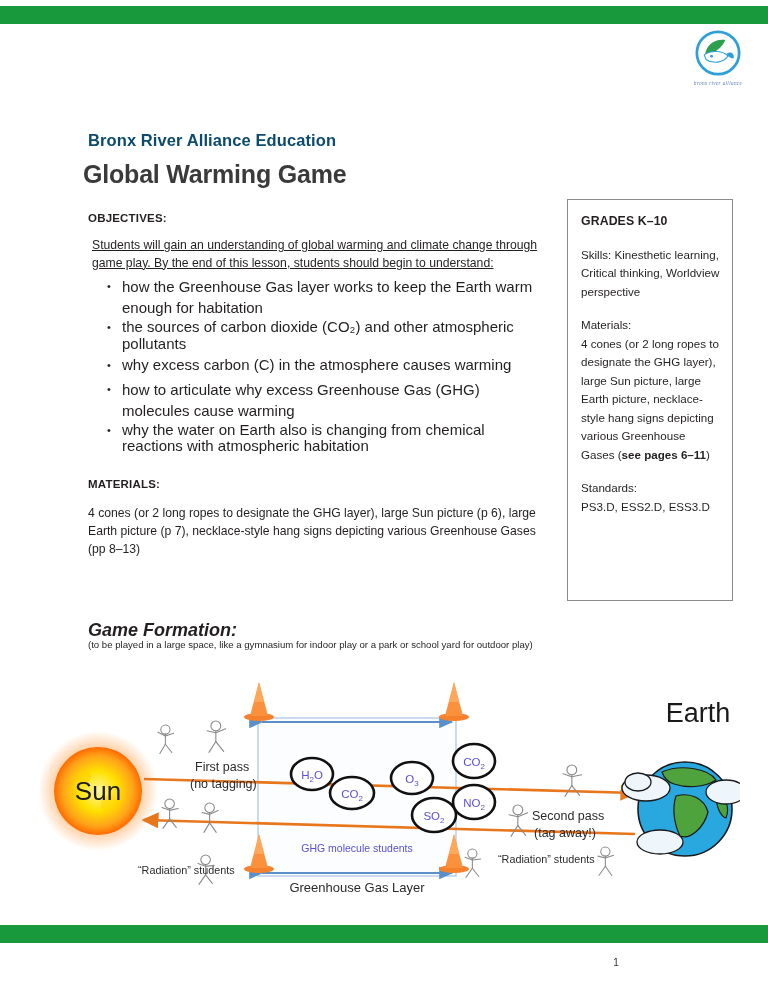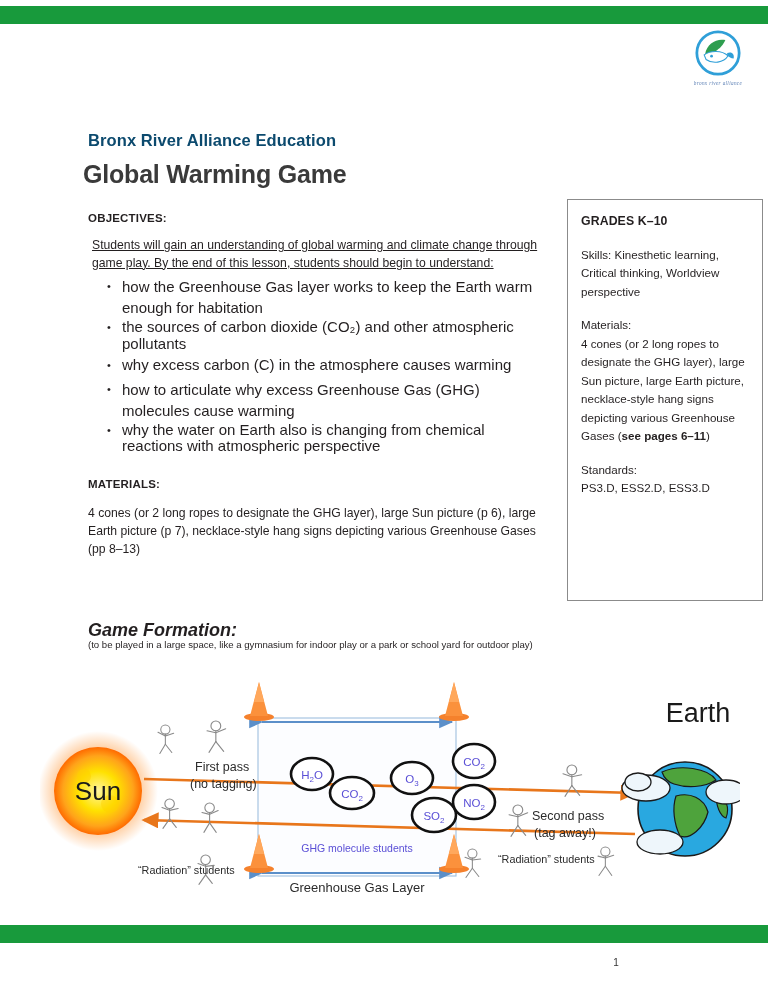--- a/index.html
+++ b/index.html
@@ -112,21 +112,21 @@
   .mat-body {
     font-size: 12.2px;
     line-height: 18px;
     margin: 0;
   }
 
   
   .infobox {
     position: absolute;
     left: 567px; top: 199px;
-    width: 196px;
+    width: 166px;
     min-height: 402px;
     border: 1px solid #8b8b8b;
     box-sizing: border-box;
     padding: 12px 12px 10px 13px;
     font-size: 11.6px;
     line-height: 18.5px;
   }
   .infobox .grades {
     font-weight: bold;
     font-size: 12.3px;
@@ -190,21 +190,21 @@
 <div class="doc-title">Global Warming Game</div>
 
 <div class="col-left">
   <div class="sec-head">OBJECTIVES:</div>
   <p class="body-p">Students will gain an understanding of global warming and climate change through game play. By the end of this lesson, students should begin to understand:</p>
   <ul class="objectives">
     <li>how the Greenhouse Gas layer works to keep the Earth warm enough for habitation</li>
     <li class="tight">the sources of carbon dioxide (CO₂) and other atmospheric pollutants</li>
     <li class="tight">why excess carbon (C) in the atmosphere causes warming</li>
     <li>how to articulate why excess Greenhouse Gas (GHG) molecules cause warming</li>
-    <li class="tight">why the water on Earth also is changing from chemical reactions with atmospheric perspective</li>
+    <li class="tight">why the water on Earth also is changing from chemical reactions with atmospheric habitation</li>
   </ul>
   <div class="gap-mat"></div>
   <div class="mat-head">MATERIALS:</div>
   <p class="mat-body">4 cones (or 2 long ropes to designate the GHG layer), large Sun picture (p 6), large Earth picture (p 7), necklace-style hang signs depicting various Greenhouse Gases (pp 8–13)</p>
 </div>
 
 <div class="infobox">
   <div class="grades">GRADES K–10</div>
   <p>Skills: Kinesthetic learning, Critical thinking, Worldview perspective</p>
   <p>

